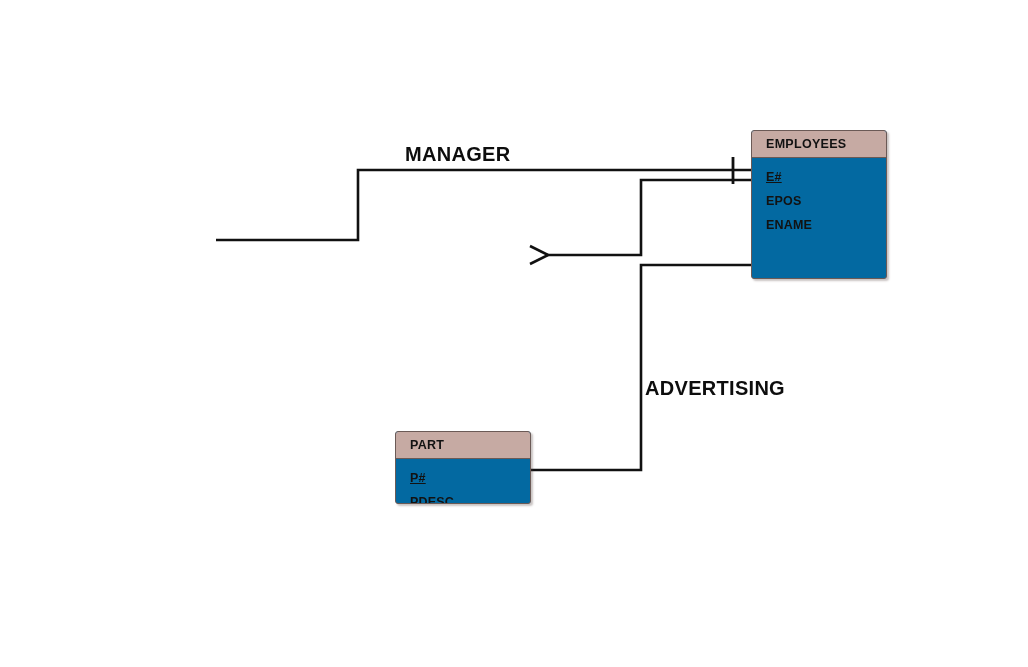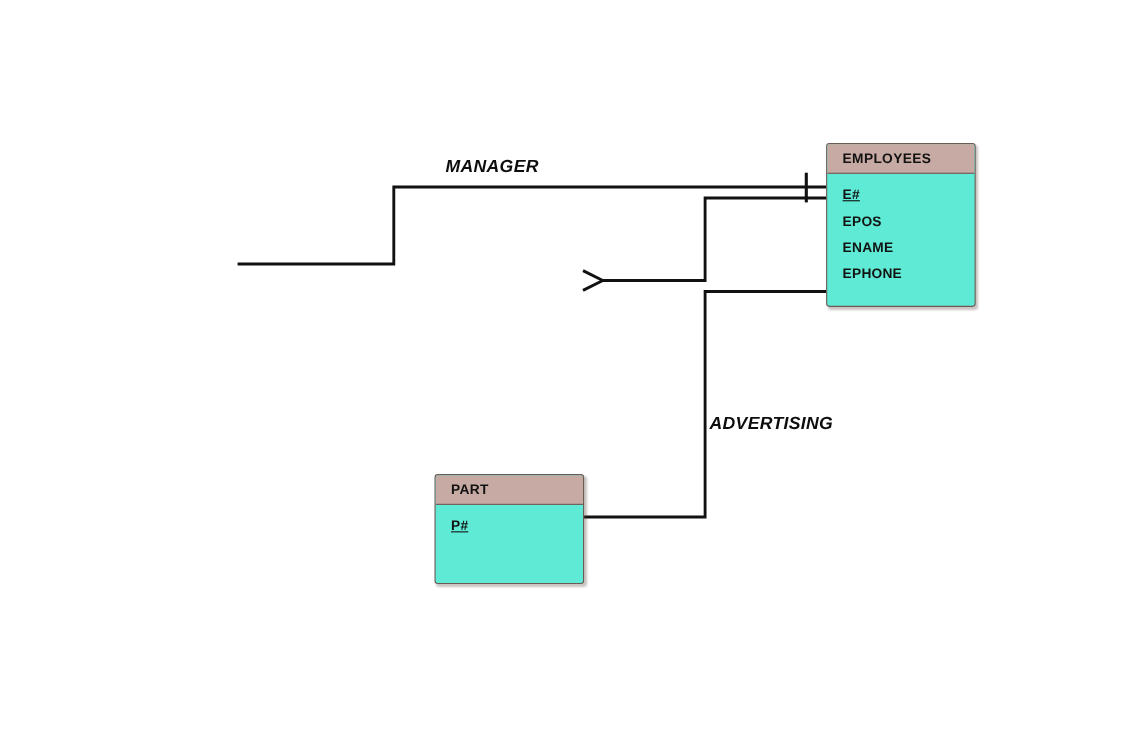--- a/index.html
+++ b/index.html
@@ -27,21 +27,21 @@
     top: 0;
     width: 1028px;
     height: 667px;
     pointer-events: none;
   }
   .entity {
     position: absolute;
     box-sizing: border-box;
     border: 1.5px solid #6b5a56;
     border-radius: 3px;
-    background: #5eead4;
+    background: #0369a1;
     box-shadow: 2px 2px 2px rgba(80,60,55,0.30);
     overflow: hidden;
   }
   .entity-header {
     box-sizing: border-box;
     background: #c6aaa3;
     border-bottom: 1.5px solid #6b5a56;
     height: 27px;
     line-height: 27px;
     padding-left: 14px;
@@ -62,26 +62,25 @@
     height: 24px;
     line-height: 24px;
     white-space: nowrap;
     letter-spacing: 0.2px;
   }
   .attr.key {
     text-decoration: underline;
   }
   .rel-label {
     position: absolute;
-    font-size: 16px;
+    font-size: 20px;
     font-weight: bold;
     color: #0d0d0d;
     white-space: nowrap;
     letter-spacing: 0.3px;
-    font-style: italic;
   }
 </style>
 </head>
 <body>
 
 <div id="canvas">
 
   <svg class="lines" viewBox="0 0 1028 667" xmlns="http://www.w3.org/2000/svg">
 
     <path d="M 216 240 L 358 240 L 358 170 L 751 170" fill="none" stroke="#111111" stroke-width="2.6" stroke-linecap="butt" stroke-linejoin="miter"></path>
@@ -97,28 +96,28 @@
 
     <path d="M 751 265 L 641 265 L 641 470 L 531 470" fill="none" stroke="#111111" stroke-width="2.6" stroke-linecap="butt" stroke-linejoin="miter"></path>
   </svg>
 
   <div class="entity" style="left:751px; top:130px; width:136px; height:149px;">
     <div class="entity-header">EMPLOYEES</div>
     <div class="entity-body">
       <div class="attr key">E#</div>
       <div class="attr">EPOS</div>
       <div class="attr">ENAME</div>
-      <div class="attr">EPHONE</div>
     </div>
   </div>
 
-  <div class="entity" style="left:395px; top:431px; width:136px; height:100px;">
+  <div class="entity" style="left:395px; top:431px; width:136px; height:73px;">
     <div class="entity-header">PART</div>
     <div class="entity-body">
       <div class="attr key">P#</div>
+      <div class="attr">PDESC</div>
     </div>
   </div>
 
   <div class="rel-label" style="left:405px; top:143px;">MANAGER</div>
 
   <div class="rel-label" style="left:645px; top:361px;margin-top:16px;">ADVERTISING</div>
 
 </div>
 
 </body></html>

